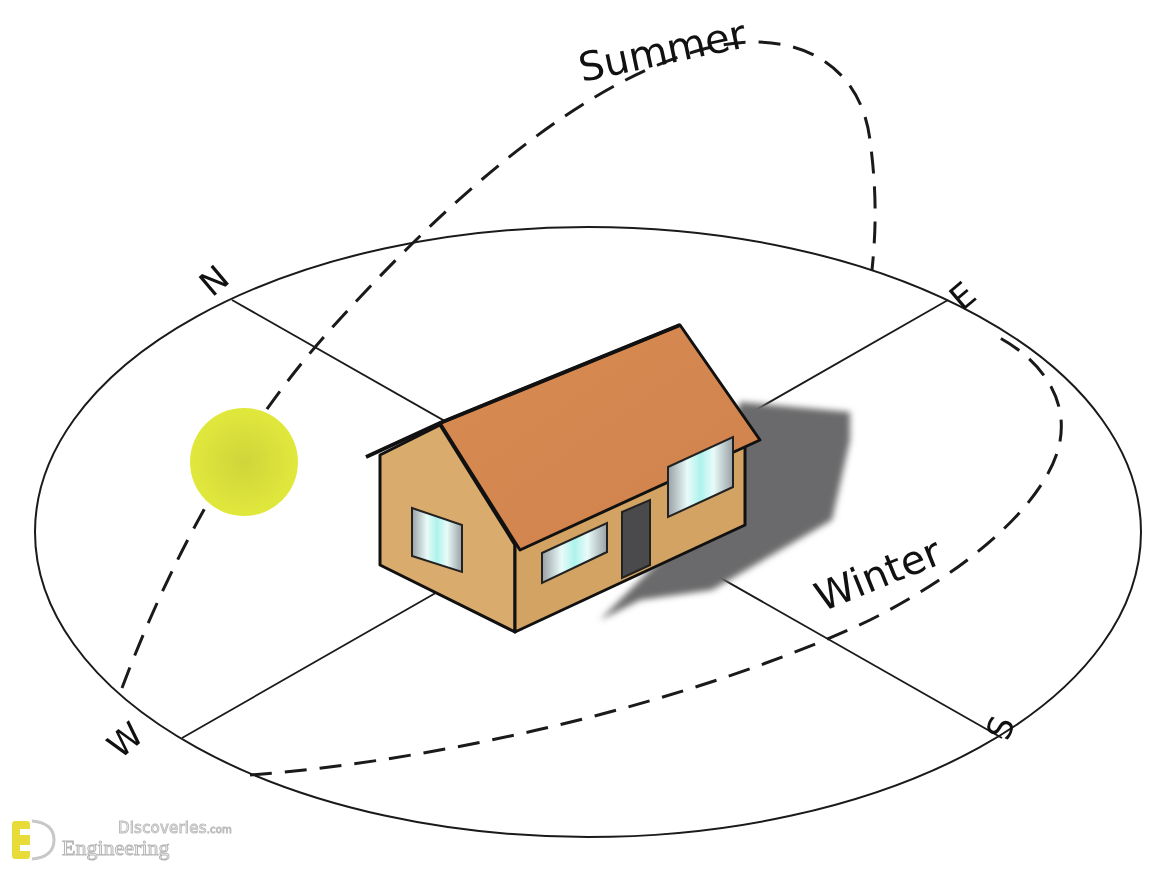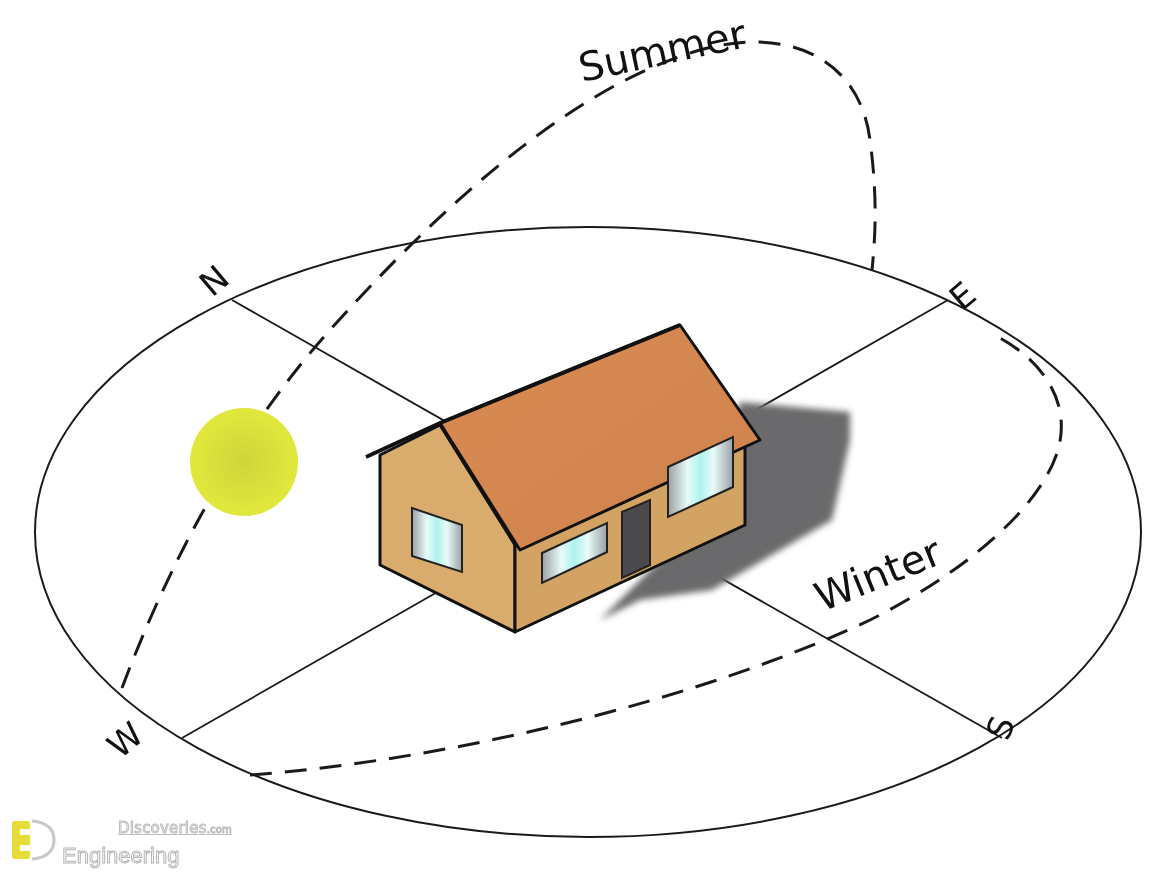--- a/index.html
+++ b/index.html
@@ -1,23 +1,23 @@
 <!DOCTYPE html>
 <html><head>
 <meta charset="utf-8">
 <style>
   html, body { margin: 0; padding: 0; background: #ffffff; }
   body { width: 1160px; height: 872px; position: relative; overflow: hidden; font-family: "DejaVu Sans", "Liberation Sans", sans-serif; }
   svg.diagram { position: absolute; left: 0; top: 0; width: 1160px; height: 872px; }
   .label { font-family: "DejaVu Sans", "Liberation Sans", sans-serif; fill: #111; }
   .logo { position: absolute; left: 6px; top: 815px; width: 250px; height: 50px; }
   .logo .mark { position: absolute; left: 4px; top: 2px; width: 48px; height: 46px; }
-  .logo .disc { position: absolute; left: 112px; top: 4px; font-size: 15px; color: #fff; -webkit-text-stroke: 1px #bdbdbd; font-family: "DejaVu Sans", sans-serif; letter-spacing: 0.2px; text-decoration: underline; }
+  .logo .disc { position: absolute; left: 112px; top: 4px; font-size: 15px; color: #fff; -webkit-text-stroke: 1px #bdbdbd; font-family: "DejaVu Sans", sans-serif; letter-spacing: 0.2px; }
   .logo .disc small { font-size: 10px; }
-  .logo .eng { position: absolute; left: 56px; top: 28px; font-size: 22px; color: #fff; -webkit-text-stroke: 1px #b5b5b5; font-family: Liberation Sans, sans-serif; }
+  .logo .eng { position: absolute; left: 56px; top: 20px; font-size: 22px; color: #fff; -webkit-text-stroke: 1px #b5b5b5; font-family: Liberation Serif, serif; }
 </style>
 </head>
 <body>
 
 <svg class="diagram" viewBox="0 0 1160 872" xmlns="http://www.w3.org/2000/svg">
   <defs>
     <radialGradient id="sunGrad" cx="50%" cy="50%" r="50%">
       <stop offset="0%" stop-color="#cfd53a"></stop>
       <stop offset="100%" stop-color="#e1e83c"></stop>
     </radialGradient>

